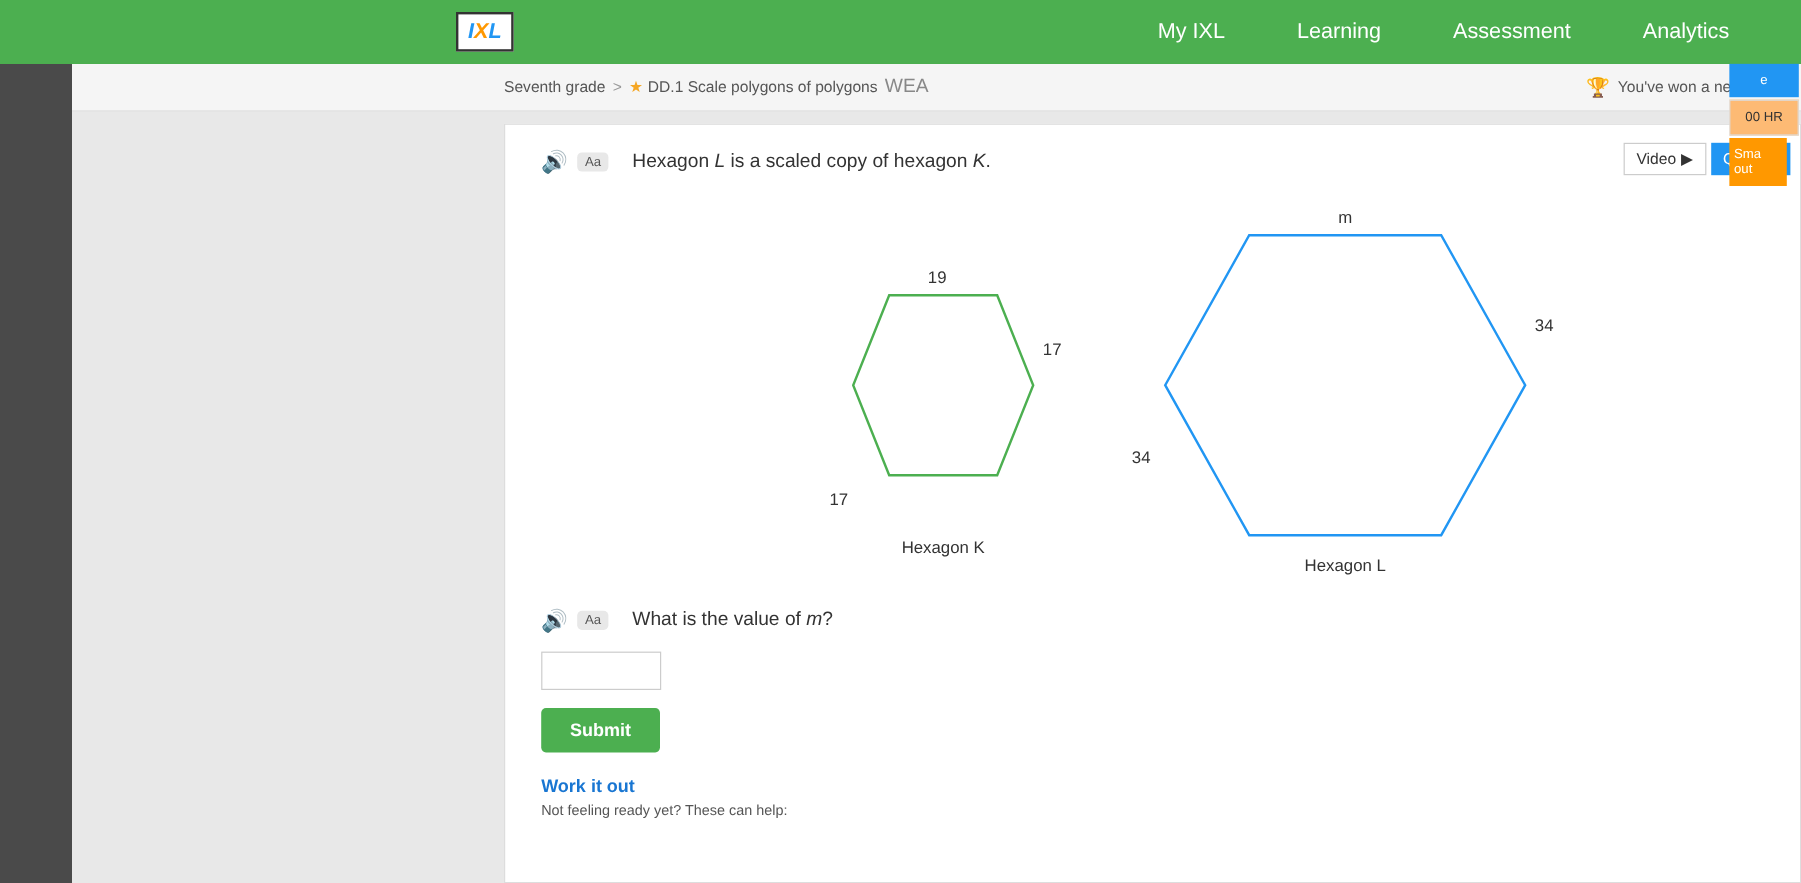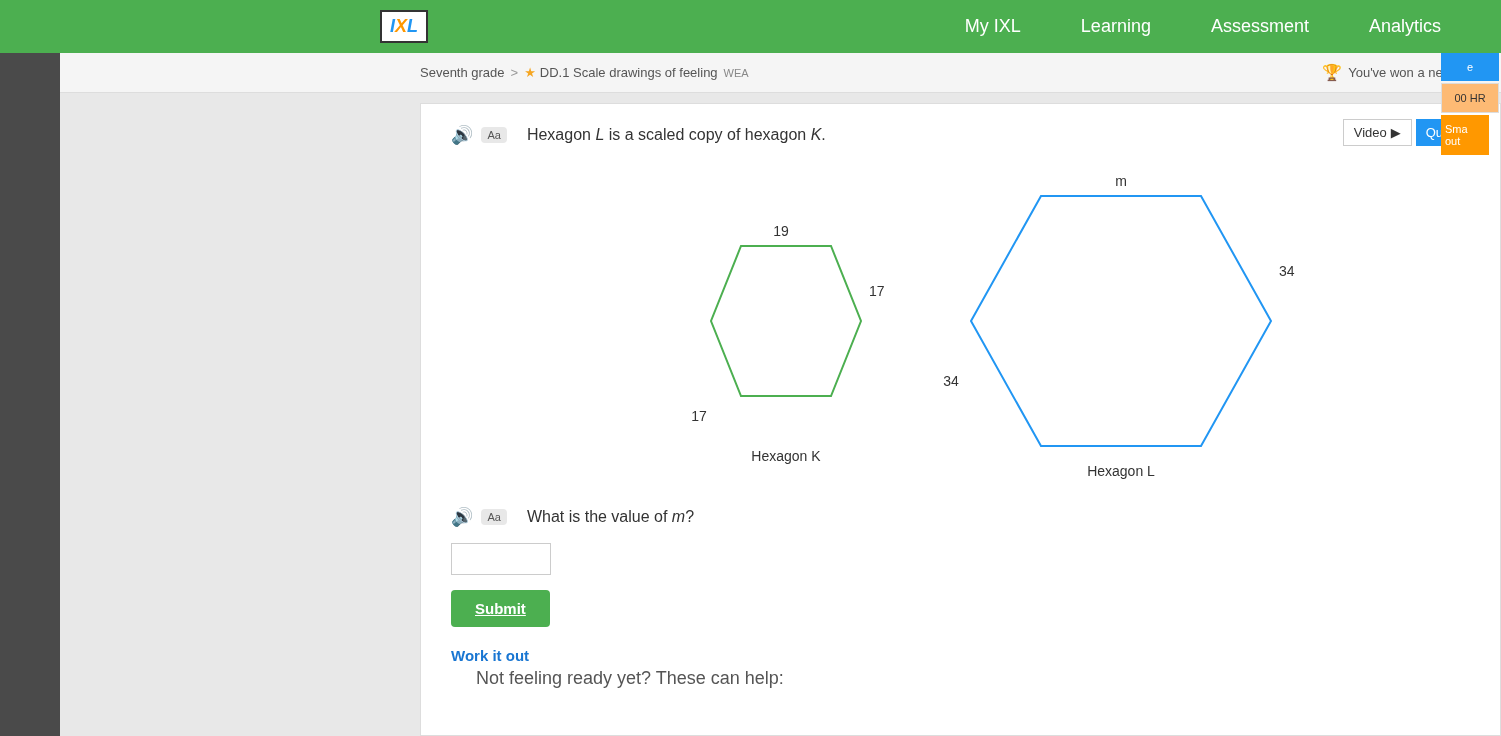--- a/index.html
+++ b/index.html
@@ -54,21 +54,21 @@
       display: flex;
       align-items: center;
       padding: 0 20px 0 420px;
       border-bottom: 1px solid #ddd;
       font-size: 13px;
       color: #555;
       justify-content: flex-end;
     }
     .breadcrumb-sep { margin: 0 6px; color: #999; }
     .breadcrumb-star { color: #f5a623; margin-right: 4px; }
-    .breadcrumb-code { color: #888; margin-left: 6px; font-size: 11px; }
+    .breadcrumb-code { color: #888; margin-left: 6px; font-size: 16px; }
     .trophy-area {
       margin-left: auto;
       display: flex;
       align-items: center;
       color: #555;
       font-size: 13px;
     }
     .trophy-icon { color: #f5a623; margin-right: 6px; font-size: 16px; }
 
     
@@ -135,35 +135,33 @@
     }
     .submit-btn {
       background: #4caf50;
       color: white;
       border: none;
       padding: 10px 24px;
       font-size: 15px;
       cursor: pointer;
       border-radius: 4px;
       font-weight: bold;
-      text-decoration: underline;
     }
 
     
     .work-it-out {
       color: #1976d2;
       font-size: 15px;
       font-weight: bold;
       margin-top: 20px;
     }
     .not-ready-text {
       color: #555;
-      font-size: 18px;
+      font-size: 12px;
       margin-top: 4px;
-      margin-left: 25px;
     }
 
     
     .right-sidebar {
       position: fixed;
       right: 0;
       top: 53px;
       width: 60px;
       display: flex;
       flex-direction: column;
@@ -204,21 +202,21 @@
       min-height: 736px;
       position: fixed;
       left: 0;
       top: 0;
     }
 
     
     .video-area {
       position: absolute;
       top: 15px;
-      right: 18px;
+      right: 8px;
       display: flex;
       gap: 4px;
       justify-content: space-between;
     }
     .video-btn-white {
       background: white;
       border: 1px solid #ccc;
       padding: 5px 10px;
       font-size: 13px;
       cursor: pointer;
@@ -254,21 +252,21 @@
     <a class="nav-link">Learning</a>
     <a class="nav-link">Assessment</a>
     <a class="nav-link">Analytics</a>
   </div>
 </div>
 
 <div id="breadcrumb-bar">
   <span>Seventh grade</span>
   <span class="breadcrumb-sep">&gt;</span>
   <span class="breadcrumb-star">★</span>
-  <span>DD.1 Scale drawings of feeling</span>
+  <span>DD.1 Scale polygons of polygons</span>
   <span class="breadcrumb-code">WEA</span>
   <div class="trophy-area">
     <span class="trophy-icon">🏆</span>
     <span>You've won a new pri...</span>
   </div>
 </div>
 
 <div id="main-content">
   <div id="question-panel">
 

